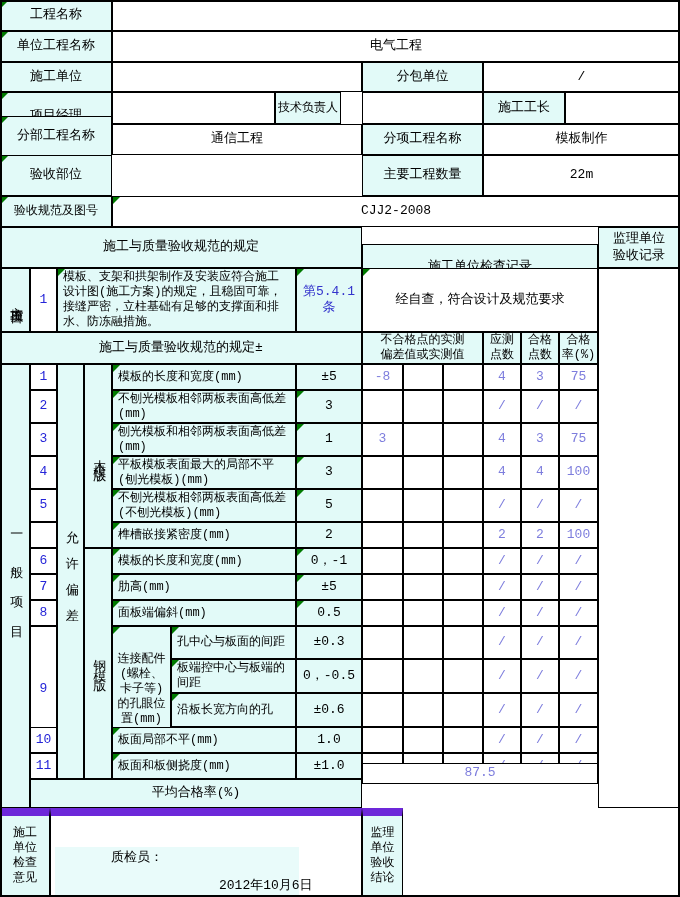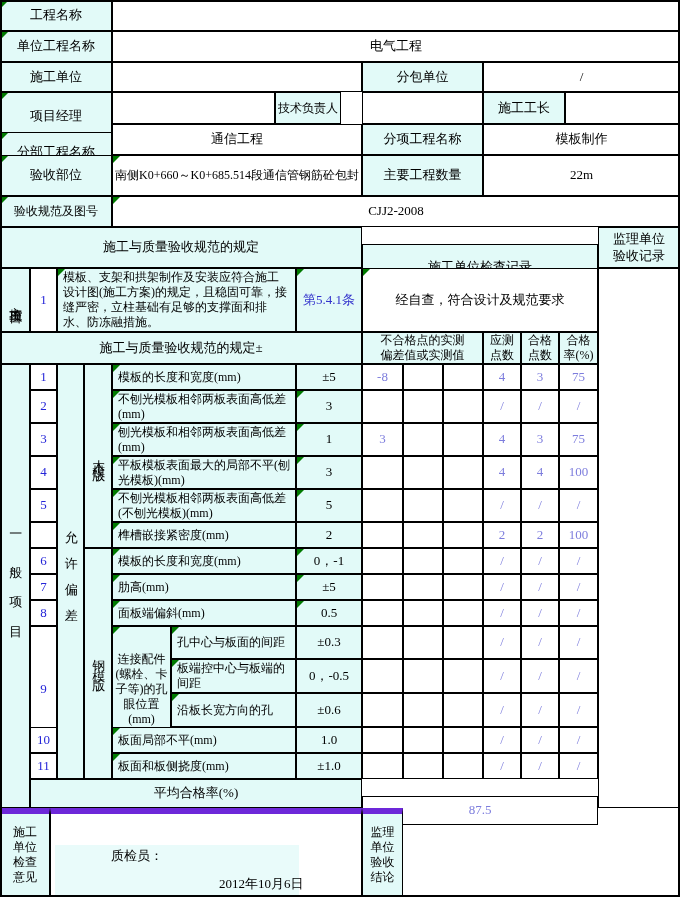--- a/index.html
+++ b/index.html
@@ -1,32 +1,32 @@
 <!DOCTYPE html>
 <html><head>
 <meta charset="utf-8">
 <style>
   html,body{margin:0;padding:0;background:#fff;}
   #form{position:relative;width:680px;height:897px;background:#fff;
-        font-family:Liberation Serif, serif;font-size:13px;color:#000;}
+        font-family:Liberation Mono, monospace;font-size:13px;color:#000;}
   .c{position:absolute;box-sizing:border-box;border:1px solid #000;background:#fff;
      display:flex;align-items:center;justify-content:center;text-align:center;
      overflow:hidden;line-height:1.25;}
   .lb{background:#e2faf8;}
   .lt{justify-content:flex-start;text-align:left;padding:0 5px;}
   .sm{font-size:12px;}
   .vv{color:#7d7ddd;}
   .num{color:#2525d8;}
   .clause{color:#3333cc;}
   .pre{white-space:pre-line;}
   .vert{writing-mode:vertical-rl;text-orientation:upright;}
   .tri::before{content:"";position:absolute;top:0;left:0;width:0;height:0;
      border-top:7px solid #007a00;border-right:7px solid transparent;}
   .frame{position:absolute;left:0;top:0;right:0;bottom:0;border:2px solid #000;pointer-events:none;}
-  .thickTop{border-top:6px solid #6d28d9;}
+  .thickTop{border-top:8px solid #6d28d9;}
   .pad2{padding:0 2px;}
   .sig{position:relative;}
   .sig .pale{position:absolute;background:#e9fbfa;}
   .sig span{position:absolute;white-space:nowrap;}
 </style>
 </head>
 <body>
 
 <div id="form">
 
@@ -41,27 +41,26 @@
   <div class="c lb" style="left:362px;top:62px;width:121px;height:30px">分包单位</div>
   <div class="c" style="left:483px;top:62px;width:197px;height:30px">/</div>
 
   <div class="c lb tri" style="left:0;top:92px;width:112px;height:48px">项目经理</div>
   <div class="c" style="left:112px;top:92px;width:163px;height:32px"></div>
   <div class="c lb sm" style="left:275px;top:92px;width:66px;height:32px">技术负责人</div>
   <div class="c" style="left:362px;top:92px;width:121px;height:32px"></div>
   <div class="c lb" style="left:483px;top:92px;width:82px;height:32px">施工工长</div>
   <div class="c" style="left:565px;top:92px;width:115px;height:32px"></div>
 
-  <div class="c lb tri" style="left:0;top:132px;width:112px;height:41px">分部工程名称</div>
+  <div class="c lb tri" style="left:0;top:116px;width:112px;height:41px">分部工程名称</div>
   <div class="c" style="left:112px;top:124px;width:250px;height:31px">通信工程</div>
   <div class="c lb" style="left:362px;top:124px;width:121px;height:31px">分项工程名称</div>
   <div class="c lb tri" style="left:0;top:155px;width:112px;height:41px">验收部位</div>
 
   <div class="c" style="left:483px;top:124px;width:197px;height:31px">模板制作</div>
-  <div class="c sm pad2 tri" style="left:112px;top:155px;width:250px;height:41px">南侧K0+660～K0+685.514段通信管钢筋砼包封</div>
   <div class="c lb" style="left:362px;top:155px;width:121px;height:41px">主要工程数量</div>
   <div class="c" style="left:483px;top:155px;width:197px;height:41px">22m</div>
 
   <div class="c lb sm tri" style="left:0;top:196px;width:112px;height:31px">验收规范及图号</div>
   <div class="c tri" style="left:112px;top:196px;width:568px;height:31px">CJJ2-2008</div>
 
   <div class="c lb" style="left:0;top:227px;width:362px;height:41px">施工与质量验收规范的规定</div>
   <div class="c lb" style="left:362px;top:244px;width:236px;height:47px">施工单位检查记录</div>
   <div class="c lb pre" style="left:598px;top:227px;width:82px;height:41px">监理单位
 验收记录</div>
@@ -223,21 +222,21 @@
   <div class="c lb lt sm tri" style="left:112px;top:753px;width:184px;height:26px">板面和板侧挠度(mm)</div>
   <div class="c lb" style="left:296px;top:753px;width:66px;height:26px">±1.0</div>
   <div class="c" style="left:362px;top:753px;width:41px;height:26px"></div>
   <div class="c" style="left:403px;top:753px;width:40px;height:26px"></div>
   <div class="c" style="left:443px;top:753px;width:40px;height:26px"></div>
   <div class="c vv" style="left:483px;top:753px;width:38px;height:26px">/</div>
   <div class="c vv" style="left:521px;top:753px;width:38px;height:26px">/</div>
   <div class="c vv" style="left:559px;top:753px;width:39px;height:26px">/</div>
 
   <div class="c lb" style="left:30px;top:779px;width:332px;height:29px">平均合格率(%)</div>
-  <div class="c vv" style="left:362px;top:796px;width:236px;height:29px">87.5</div>
+  <div class="c vv" style="left:362px;top:763px;width:236px;height:21px">87.5</div>
 
   <div class="c lb sm pre thickTop" style="left:0;top:808px;width:50px;height:89px">施工
 单位
 检查
 意见</div>
   <div class="c sig thickTop" style="left:50px;top:808px;width:312px;height:89px">
     <div class="pale" style="left:4px;top:31px;width:244px;height:57px"></div>
     <span style="left:60px;top:34px">质检员：</span>
     <span style="left:168px;top:62px">2012年10月6日</span>
   </div>

